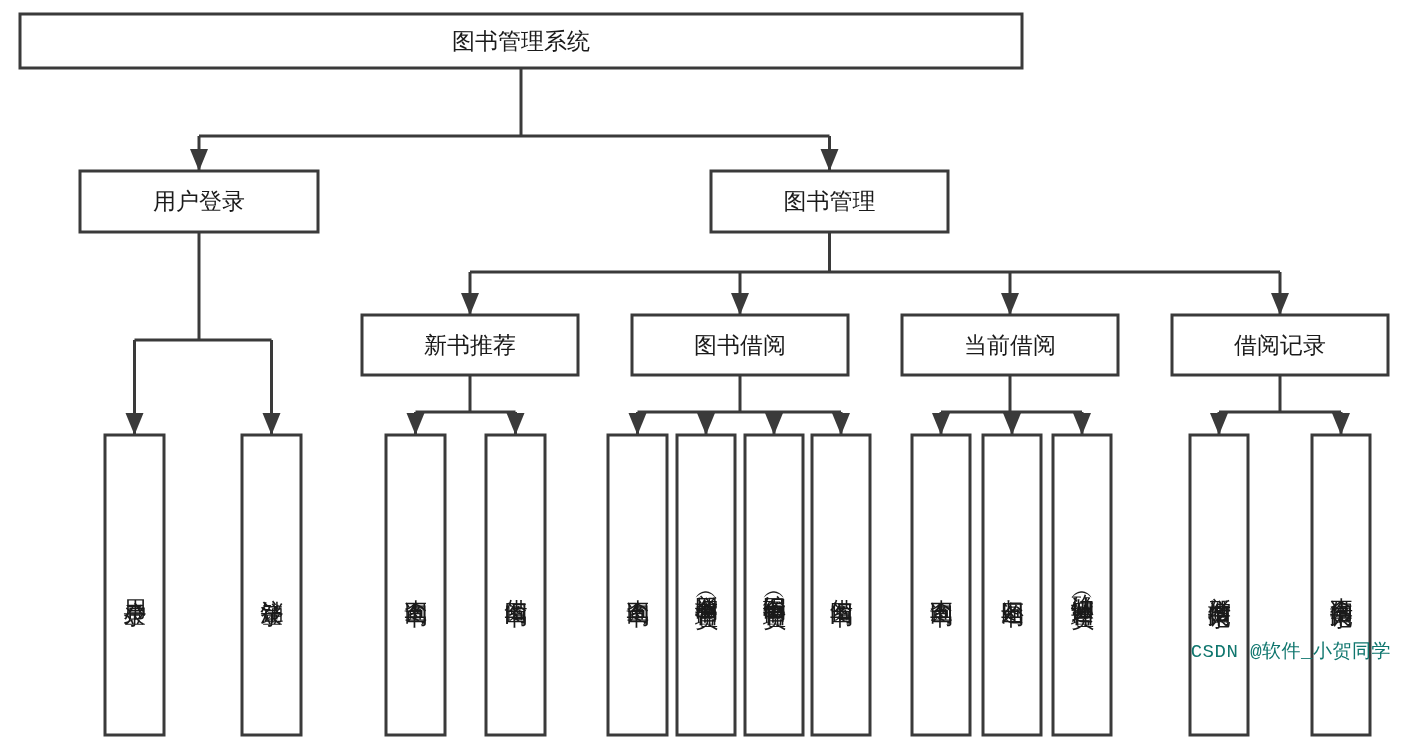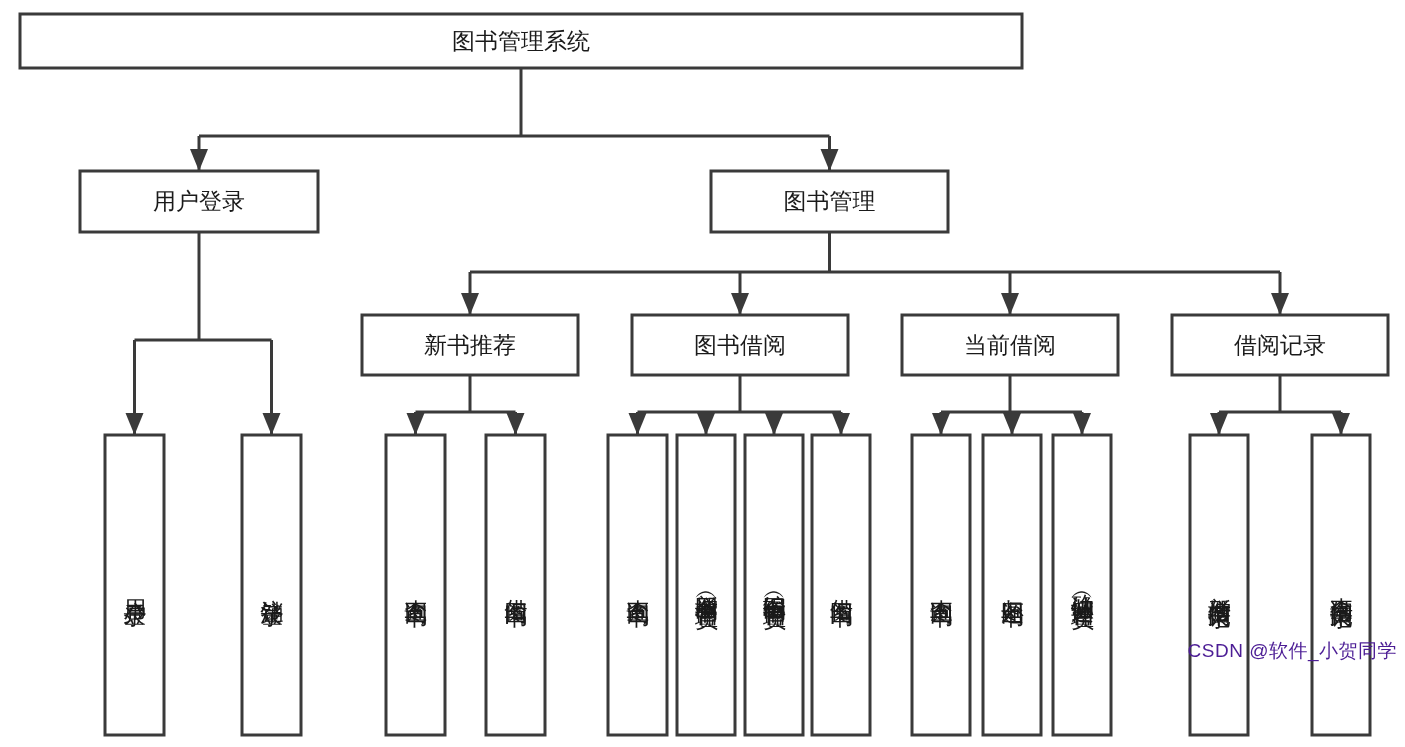--- a/index.html
+++ b/index.html
@@ -63,25 +63,25 @@
     font-family: "DejaVu Sans", "Liberation Sans", sans-serif;
     font-size: 23px;
     line-height: 1.12;
     color: #1a1a1a;
     letter-spacing: 2px;
     white-space: nowrap;
     text-align: center;
   }
   .watermark {
     position: absolute;
-    right: 8px;
+    right: 14px;
     bottom: 5px;
-    font-family: Liberation Sans, sans-serif;
+    font-family: Liberation Mono, monospace;
     font-size: 19px;
-    color: #4c1d95;
+    color: #0f766e;
     letter-spacing: 0.5px;
     white-space: nowrap;
   }
 </style>
 </head>
 <body>
 
 <div id="diagram-root">
   <svg class="flow" viewBox="0 0 1405 747">
     <g id="connectors-layer">

